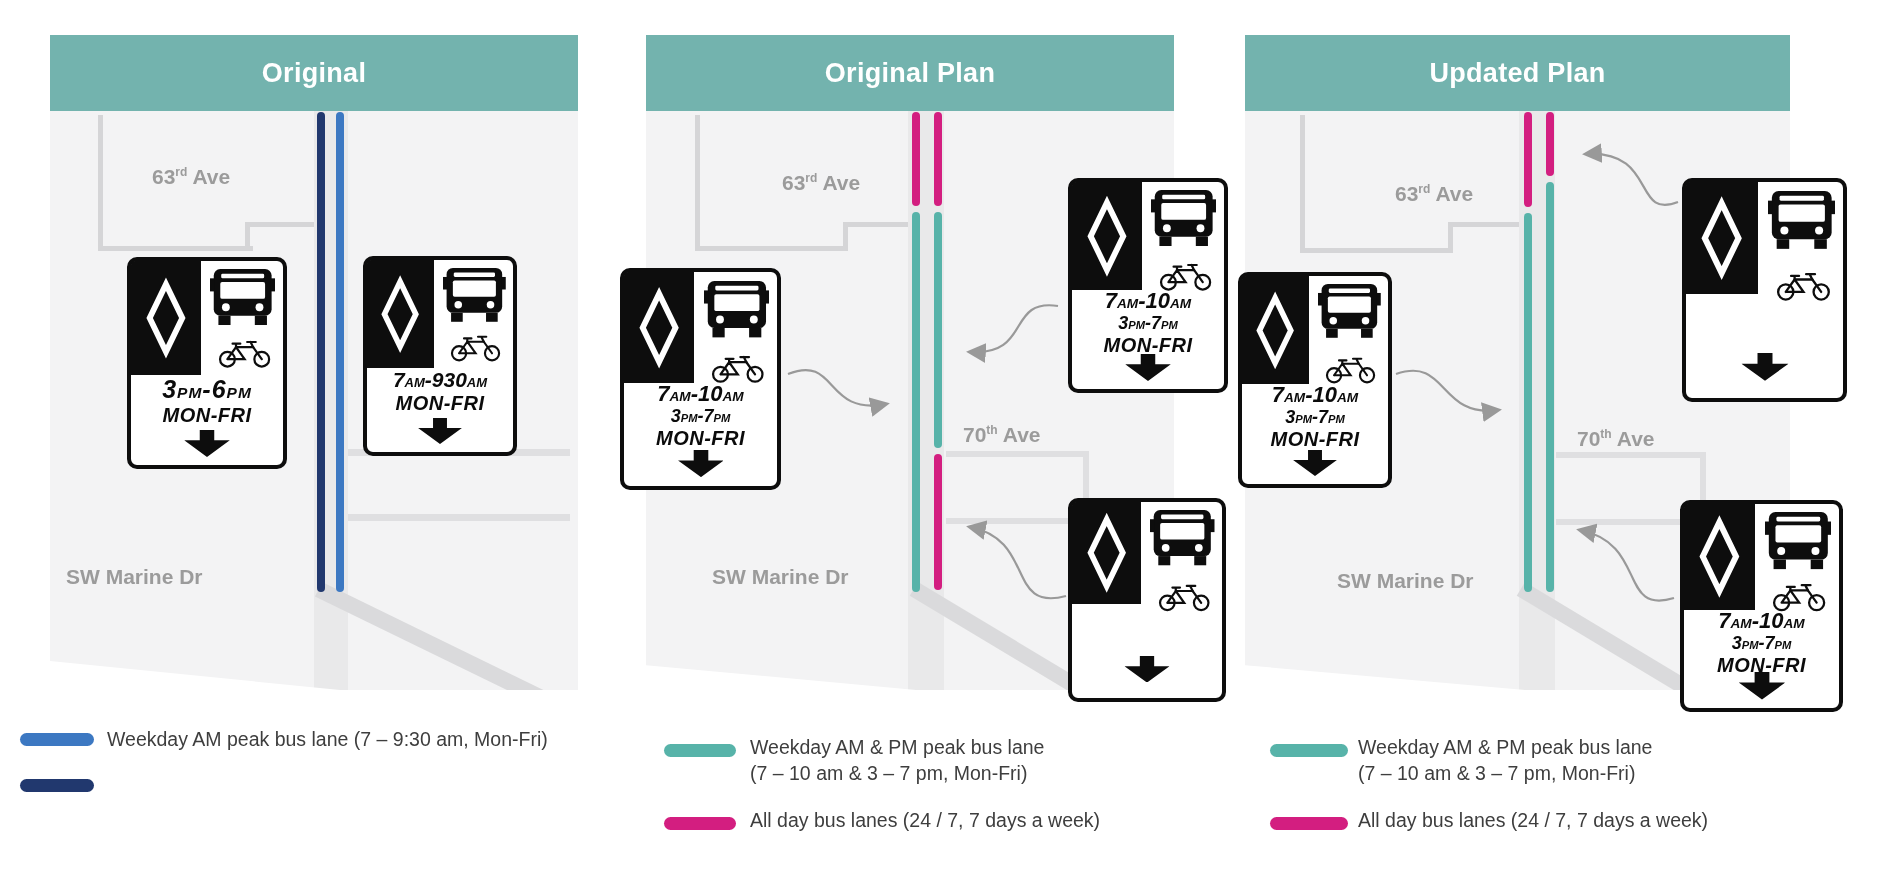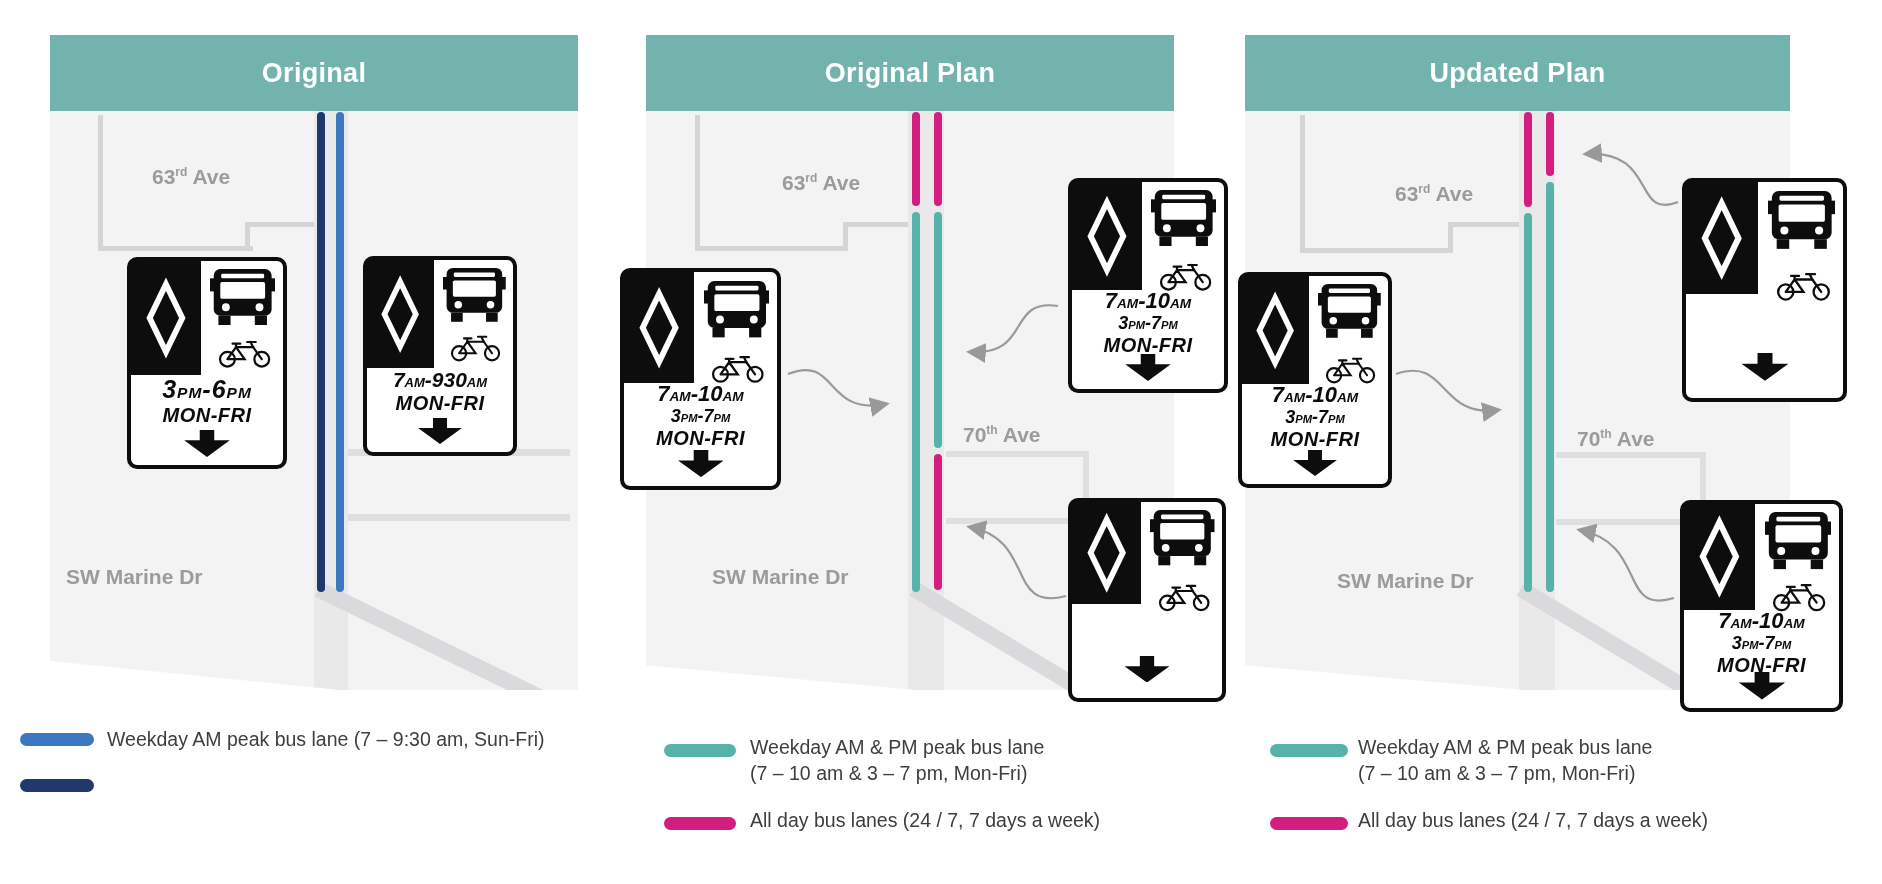--- a/index.html
+++ b/index.html
@@ -165,21 +165,21 @@
     <div class="times">
       <div class="t1 t-long">7<small>AM</small>-930<small>AM</small></div>
       <div class="sign-day">MON-FRI</div>
     </div>
     <svg class="darrow" viewBox="0 0 44 26">
         <use href="#def-darrow"></use>
       </svg>
   </div>
 
   <div class="pill" style="left:20px; top:733px; width:74px; background:var(--lane_blue);"></div>
-  <div class="legtext" style="left:107px; top:726px;">Weekday AM peak bus lane (7 – 9:30 am, Sun-Fri)</div>
+  <div class="legtext" style="left:107px; top:726px;">Weekday AM peak bus lane (7 – 9:30 am, Mon-Fri)</div>
   <div class="pill" style="left:20px; top:779px; width:74px; background:var(--lane_navy);"></div>
 
   <div class="hdr" style="left:646px; width:528px;justify-content:center;">
     <span>Original Plan</span>
   </div>
 
   <div class="map" style="left:646px; width:528px;">
     <div class="street" style="left:49px;  top:4px;   width:5px;   height:133px;"></div>
     <div class="street" style="left:49px;  top:135px; width:150px; height:5px;"></div>
     <div class="street" style="left:197px; top:111px; width:5px;   height:29px;"></div>

